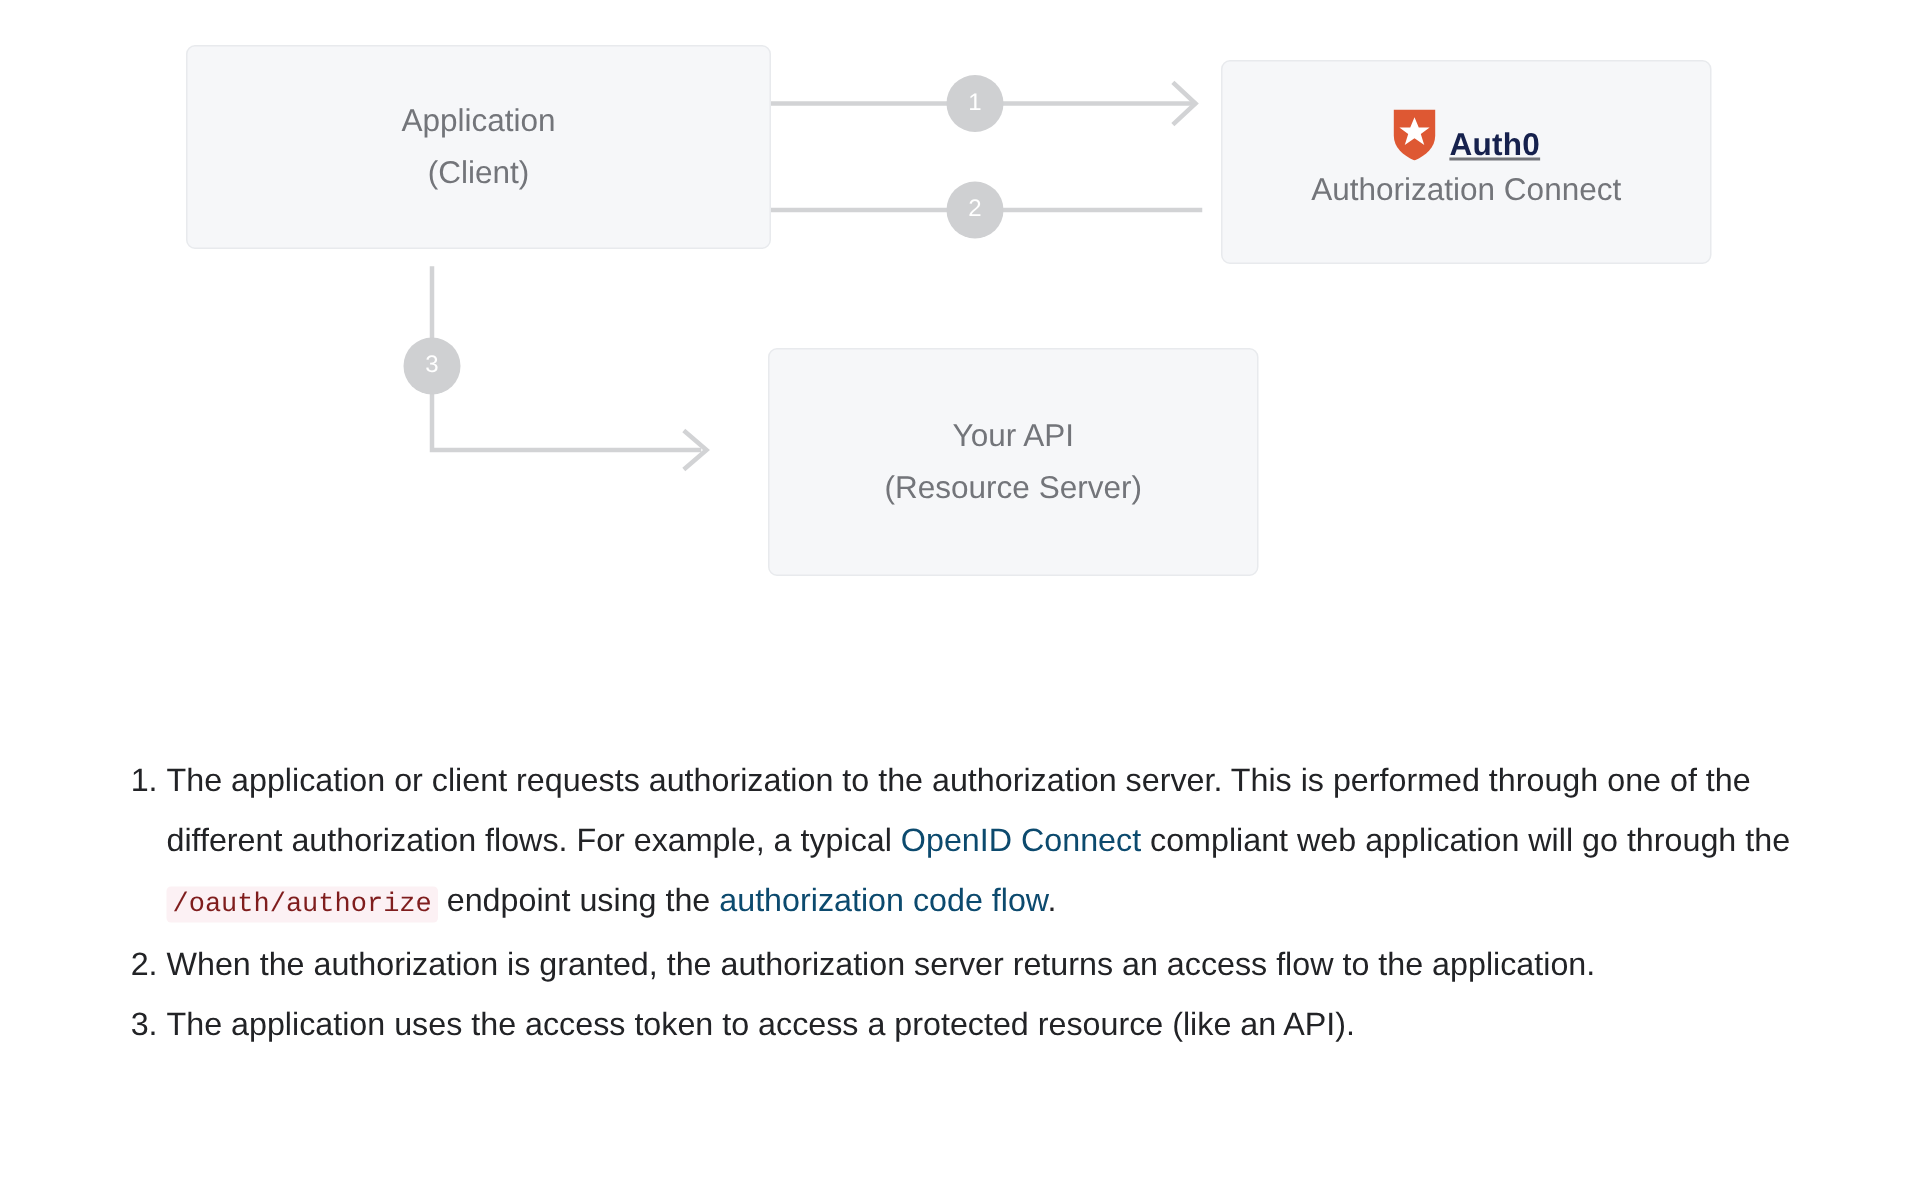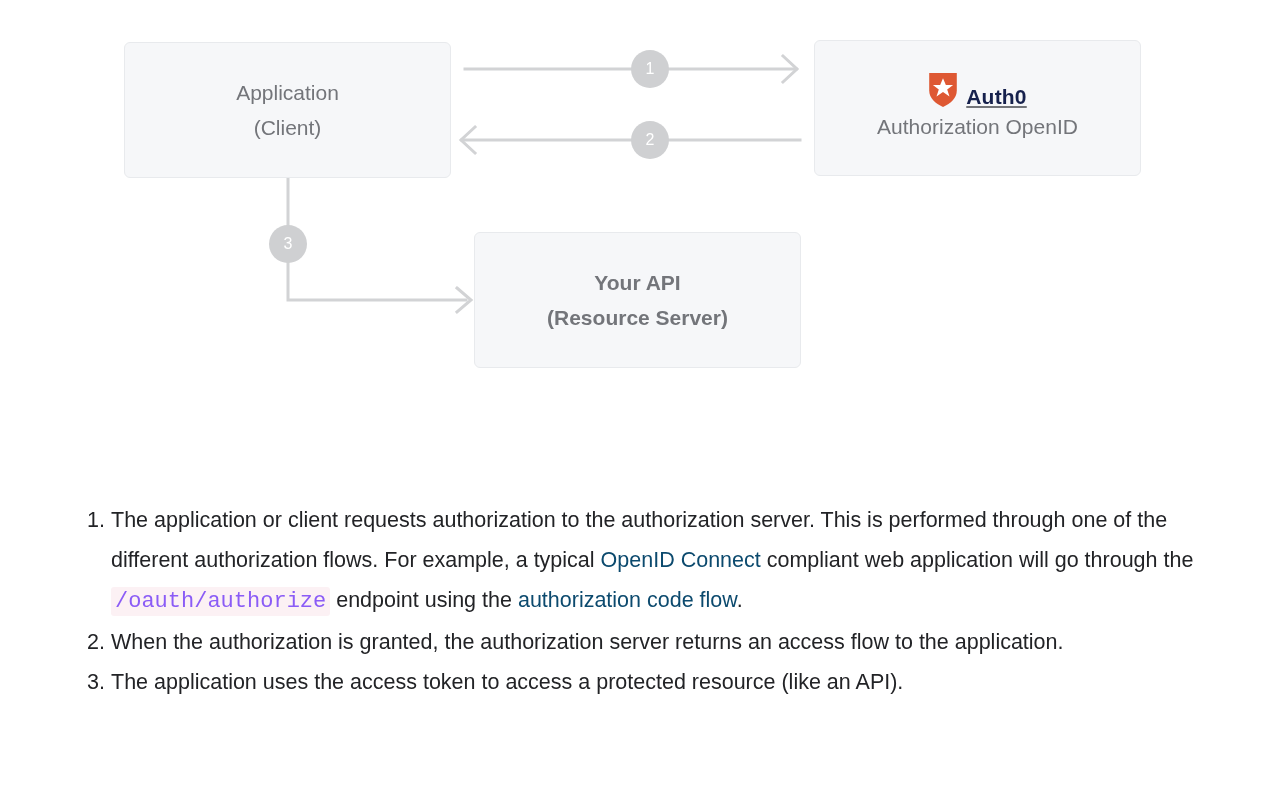--- a/index.html
+++ b/index.html
@@ -33,36 +33,35 @@
     flex-direction: column;
     align-items: center;
     justify-content: center;
     color: #73757a;
     font-size: 21px;
     line-height: 35px;
     font-weight: 400;
   }
   #box-application {
     left: 124px;
-    top: 42px;
-    width: 327px;
+    top: 30px;
+    width: 390px;
     height: 136px;
   }
   #box-auth-server {
     left: 814px;
     top: 40px;
     width: 327px;
     height: 136px;
   }
   #box-your-api {
-    left: 474px;
+    left: 512px;
     top: 232px;
     width: 327px;
-    height: 136px;
-    font-weight: bold;
+    height: 152px;
   }
   .node-line { display: block; text-align: center; white-space: nowrap; }
 
   .auth0-brand {
     display: flex;
     align-items: flex-end;
     justify-content: center;
     gap: 8px;
     margin-bottom: 2px;
     text-decoration: underline;
@@ -125,22 +124,22 @@
   ol.steps-list > li::marker {
     color: #222326;
     font-size: 21.5px;
   }
   a.doc-link {
     color: #0c4a6e;
     text-decoration: none;
   }
   code.inline-code {
     font-family: "Liberation Mono", monospace;
-    font-size: 22px;
-    color: #8b5cf6;
+    font-size: 18px;
+    color: #7f1d1d;
     background: #fcf1f4;
     border-radius: 3px;
     padding: 2px 4px;
     white-space: nowrap;
   }
 </style>
 </head>
 <body>
 
 <div id="diagram">
@@ -169,21 +168,21 @@
   </div>
 
   <div class="node-box" id="box-auth-server">
     <span class="auth0-brand">
       <svg class="auth0-logo" viewBox="0 0 30 34" aria-hidden="true">
         <path fill="#de5833" d="M1.2 0 H28.8 V17.5 C28.8 25 22.8 30.6 15 34 C7.2 30.6 1.2 25 1.2 17.5 Z"></path>
         <path fill="#ffffff" d="M15 5.2 L17.85 12.0 L25.1 12.0 L19.2 16.4 L21.5 23.6 L15 19.1 L8.5 23.6 L10.8 16.4 L4.9 12.0 L12.15 12.0 Z"></path>
       </svg>
       <span class="auth0-wordmark">Auth0</span>
     </span>
-    <span class="node-line">Authorization OpenID</span>
+    <span class="node-line">Authorization Connect</span>
   </div>
 
   <div class="node-box" id="box-your-api">
     <span class="node-line">Your API</span>
     <span class="node-line">(Resource Server)</span>
   </div>
 
   <div class="step-circle" id="circle-1">1</div>
   <div class="step-circle" id="circle-2">2</div>
   <div class="step-circle" id="circle-3">3</div>

